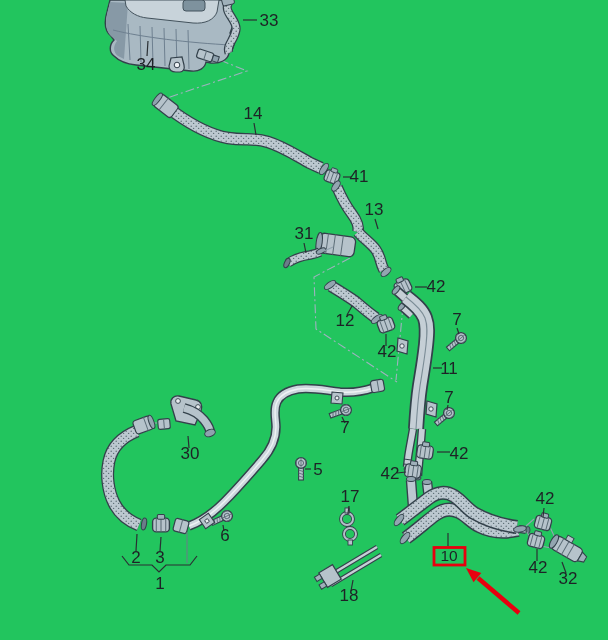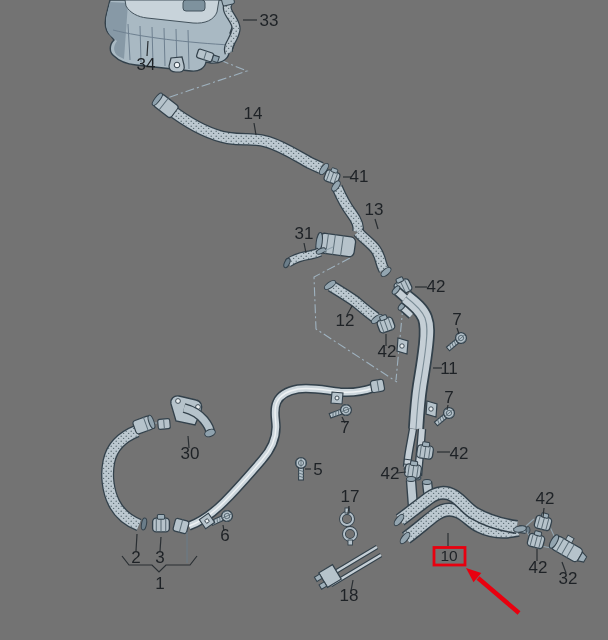--- a/index.html
+++ b/index.html
@@ -1,16 +1,16 @@
 <!DOCTYPE html>
 <html><head>
 <meta charset="utf-8">
 <style>
   html,body{margin:0;padding:0;background:#ffffff;}
-  .stage{position:relative;width:608px;height:640px;background:#737373;overflow:hidden;
+  .stage{position:relative;width:608px;height:640px;background:#22c55e;overflow:hidden;
          font-family:"Liberation Sans", sans-serif;}
   svg text{font-family:"Liberation Sans", sans-serif;font-size:17px;fill:#1e2226;}
   svg text.boxed{font-size:15.5px;}
 </style>
 </head>
 <body>
 
 <div class="stage">
 <svg width="608" height="640" viewBox="0 0 608 640">
   <defs>

